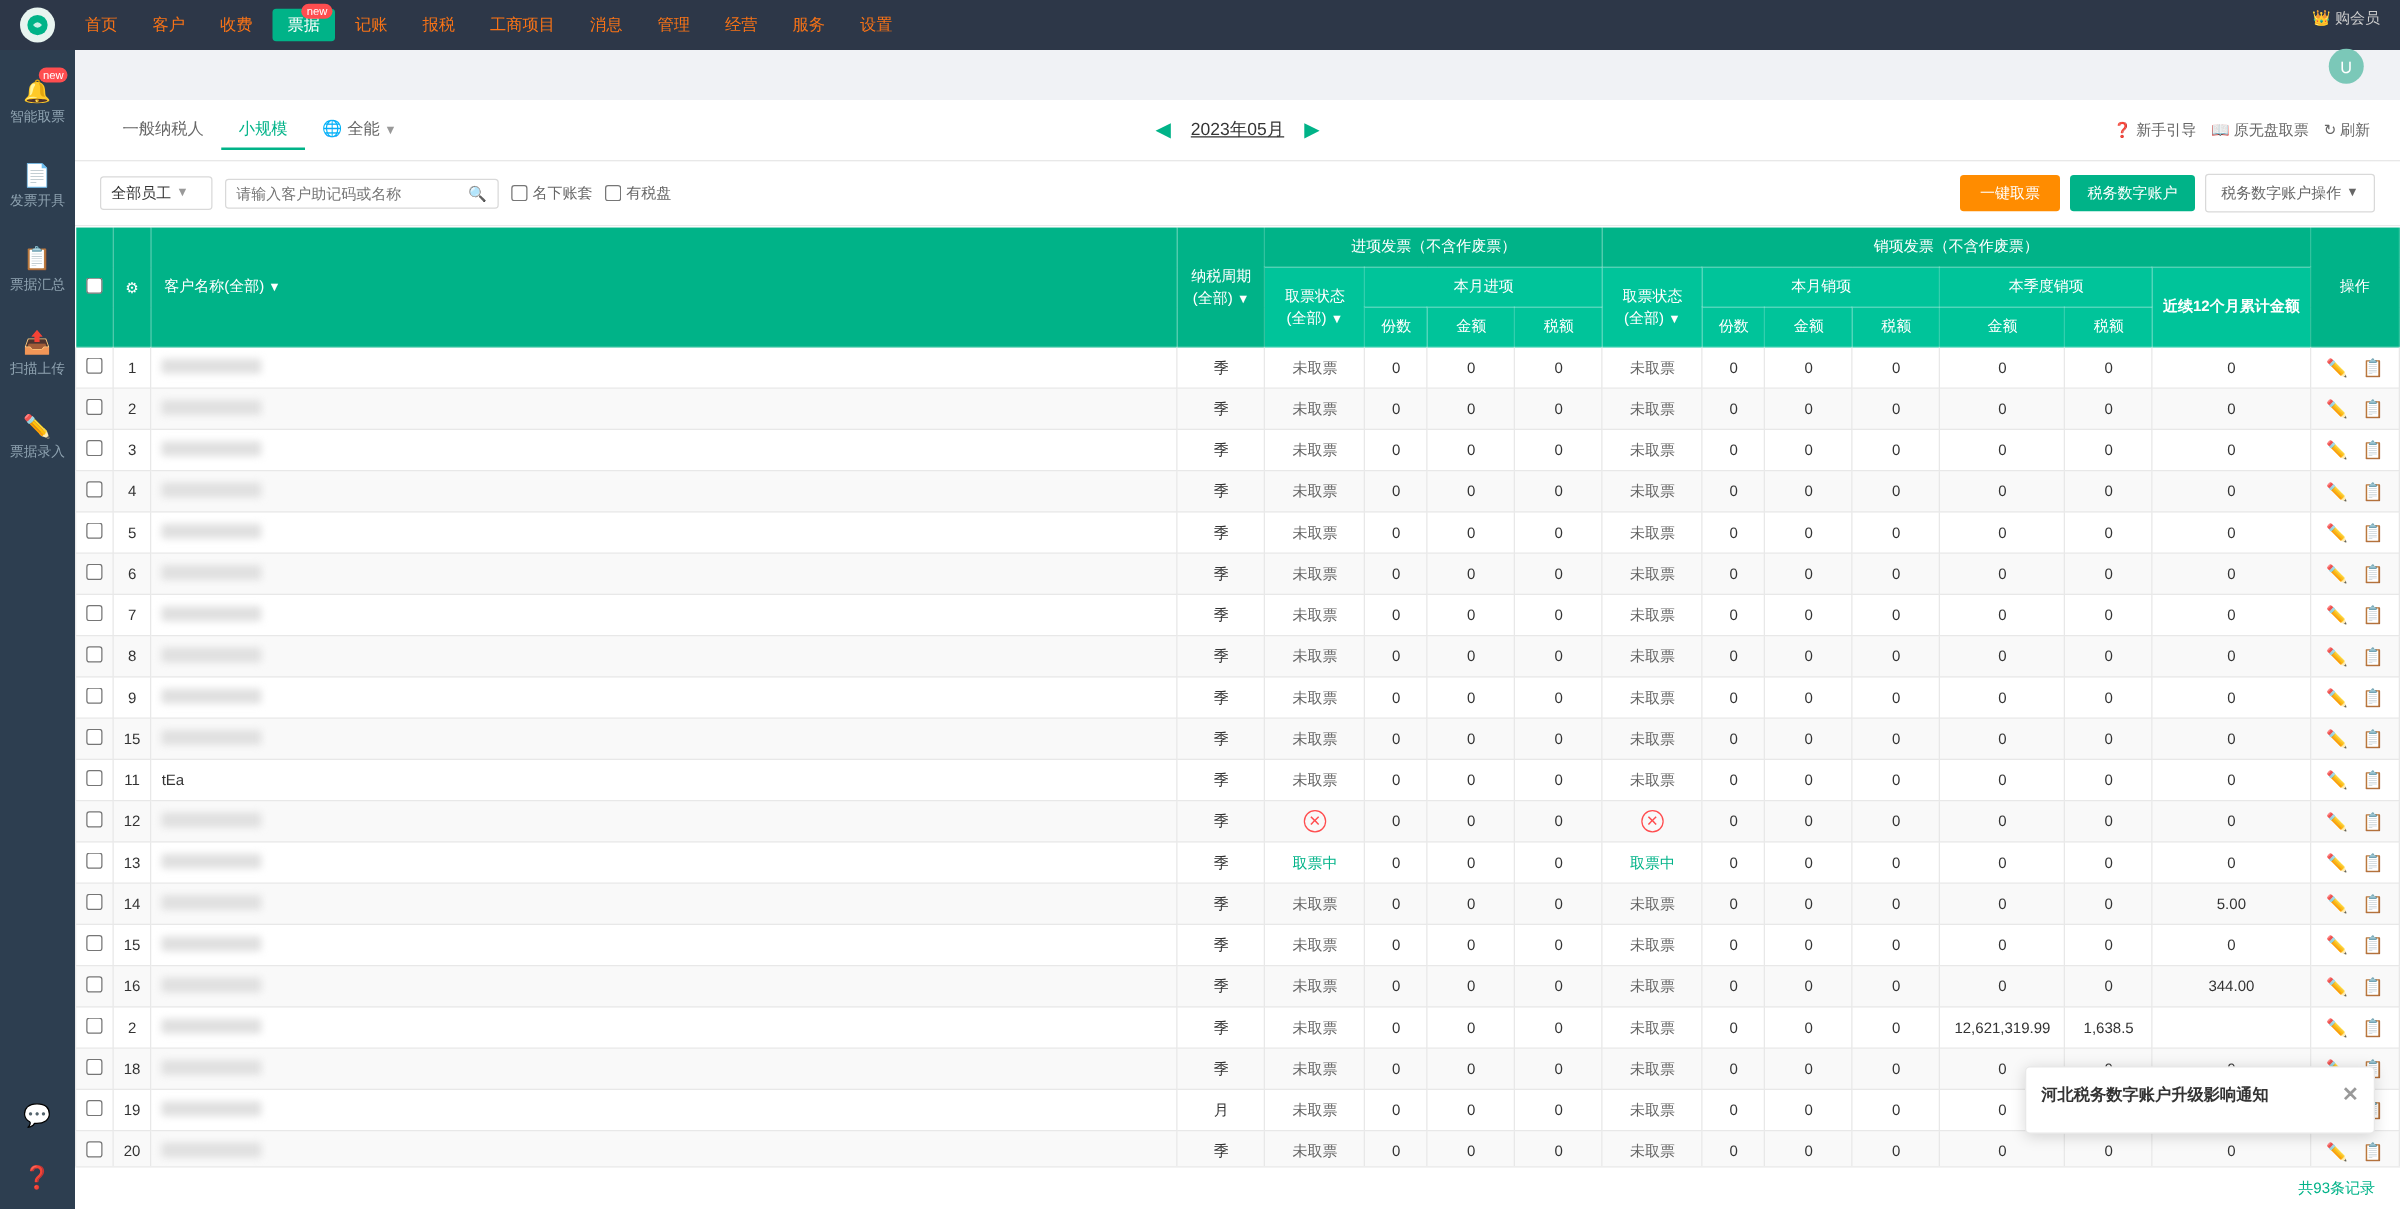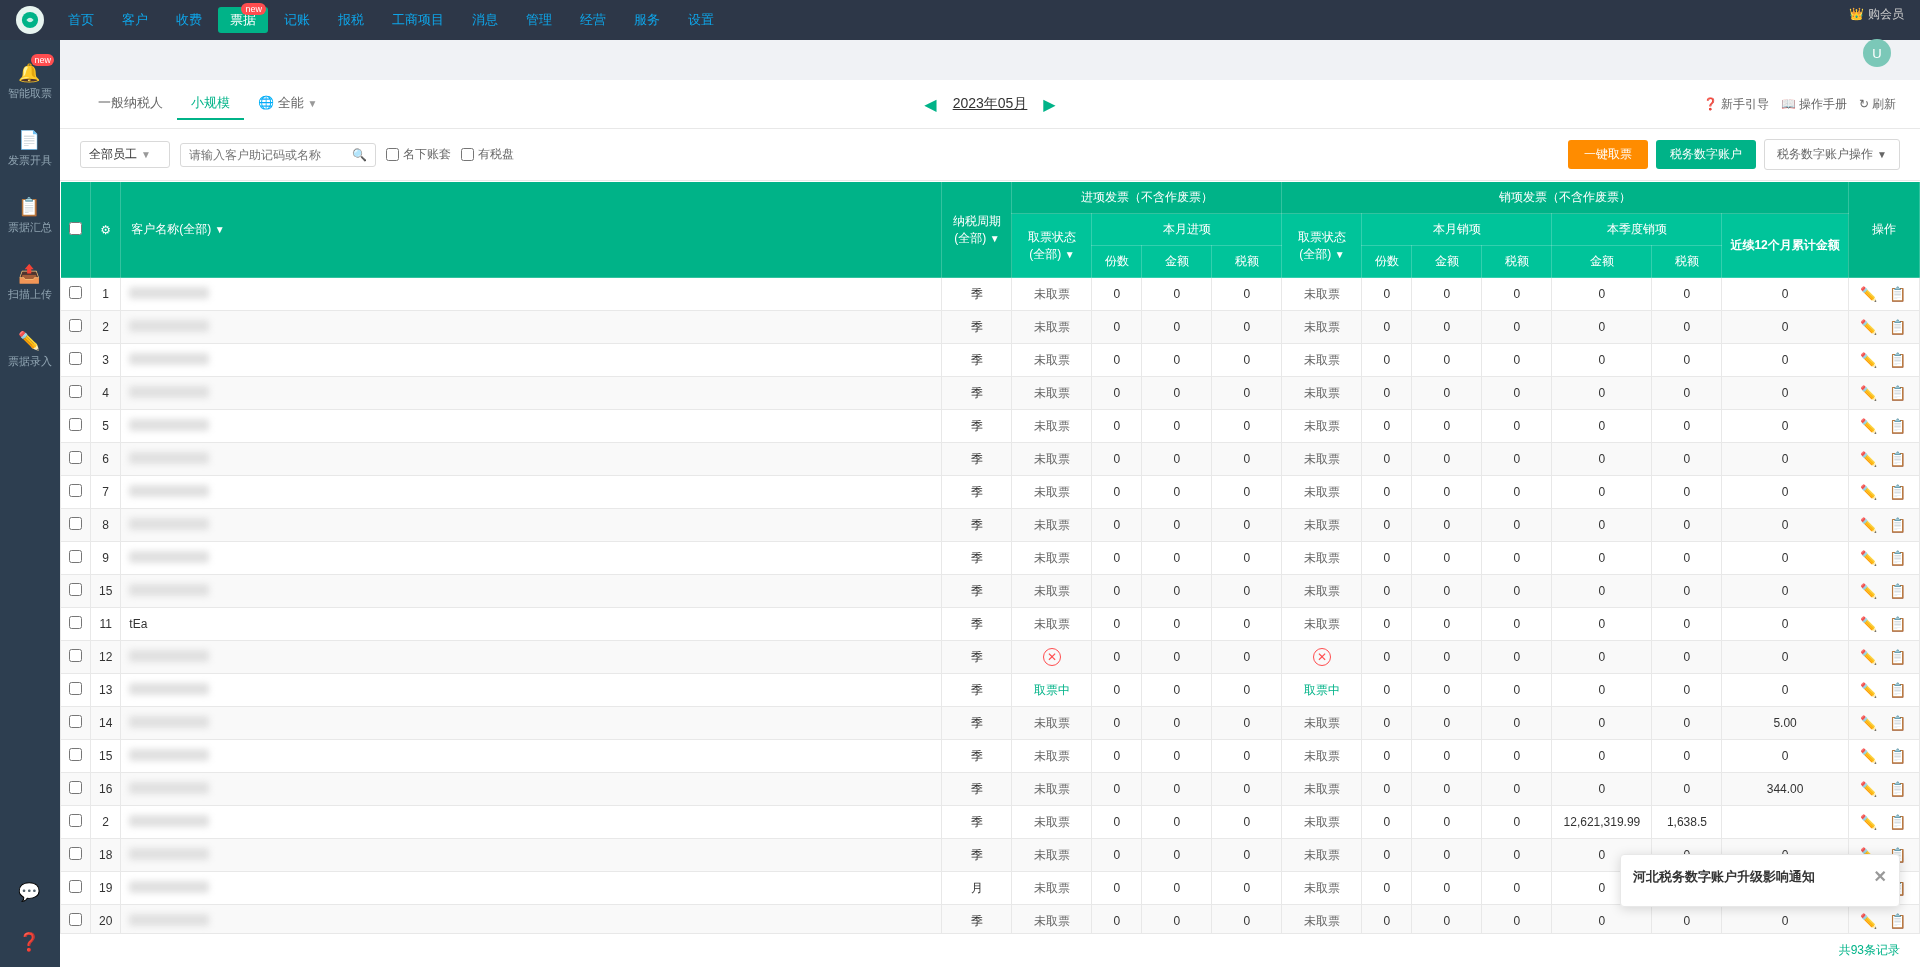--- a/index.html
+++ b/index.html
@@ -2,21 +2,21 @@
 <html><head>
   <meta charset="utf-8">
   <style>
     * { box-sizing: border-box; margin: 0; padding: 0; }
     body { font-family: "Microsoft YaHei", Arial, sans-serif; font-size: 12px; background: #f0f2f5; color: #333; width: 1920px; min-height: 967px; overflow-x: hidden; }
 
     
     .top-nav { background: #2d3748; height: 40px; display: flex; align-items: center; padding: 0 16px; gap: 4px; }
     .nav-logo { width: 28px; height: 28px; background: #e8f4f0; border-radius: 50%; display: flex; align-items: center; justify-content: center; margin-right: 8px; }
     .nav-logo svg { width: 18px; height: 18px; }
-    .nav-item { color: #0ea5e9; padding: 4px 12px; cursor: pointer; font-size: 13px; border-radius: 3px; }
+    .nav-item { color: #f97316; padding: 4px 12px; cursor: pointer; font-size: 13px; border-radius: 3px; }
     .nav-item.active { background: #00b388; color: #fff; border-radius: 3px; position: relative; }
     .nav-badge { background: #ff4d4f; color: #fff; font-size: 9px; padding: 1px 4px; border-radius: 8px; position: absolute; top: -4px; right: 2px; }
     .nav-right { margin-left: auto; display: flex; align-items: center; gap: 16px; color: #ccc; font-size: 12px; flex-direction: column; }
     .nav-right span { cursor: pointer; }
     .nav-avatar { width: 28px; height: 28px; background: #7bc8b8; border-radius: 50%; display: flex; align-items: center; justify-content: center; color: #fff; font-size: 13px; cursor: pointer; }
 
     
     .sidebar { position: fixed; left: 0; top: 40px; width: 60px; height: calc(100% - 40px); background: #2d3e50; display: flex; flex-direction: column; align-items: center; padding-top: 8px; z-index: 100; }
     .sidebar-item { display: flex; flex-direction: column; align-items: center; padding: 8px 4px; cursor: pointer; color: #8fa3b1; width: 100%; text-align: center; font-size: 11px; gap: 2px; }
     .sidebar-icon { font-size: 18px; }
@@ -24,21 +24,21 @@
     .sidebar-item-wrap { position: relative; width: 100%; display: flex; flex-direction: column; align-items: center; padding: 6px 0; }
 
     
     .main { margin-left: 60px; margin-top: 40px; padding: 0; }
 
     
     .toolbar { background: #fff; padding: 10px 20px; display: flex; align-items: center; gap: 10px; border-bottom: 1px solid #e8e8e8; }
     .toolbar-left { display: flex; align-items: center; gap: 10px; flex: 1; }
     .select-box { border: 1px solid #d9d9d9; border-radius: 3px; padding: 4px 8px; display: flex; align-items: center; gap: 4px; cursor: pointer; font-size: 12px; color: #333; background: #fff; min-width: 90px; }
     .select-box .arrow { color: #999; font-size: 10px; }
-    .search-box { border: 1px solid #d9d9d9; border-radius: 3px; padding: 4px 8px; display: flex; align-items: center; gap: 4px; width: 196px; }
+    .search-box { border: 1px solid #d9d9d9; border-radius: 3px; padding: 4px 8px; display: flex; align-items: center; gap: 4px; width: 219px; }
     .search-box input { border: none; outline: none; font-size: 12px; width: 100%; color: #999; }
     .search-icon { color: #999; cursor: pointer; }
     .checkbox-label { display: flex; align-items: center; gap: 4px; font-size: 12px; color: #666; cursor: pointer; }
     .checkbox-label input { cursor: pointer; }
     .toolbar-right { display: flex; align-items: center; gap: 8px; }
     .btn-orange { background: #ff8c00; color: #fff; border: none; border-radius: 3px; padding: 6px 16px; font-size: 12px; cursor: pointer; }
     .btn-teal { background: #00b388; color: #fff; border: none; border-radius: 3px; padding: 6px 14px; font-size: 12px; cursor: pointer; }
     .btn-outline { background: #fff; color: #666; border: 1px solid #d9d9d9; border-radius: 3px; padding: 6px 12px; font-size: 12px; cursor: pointer; display: flex; align-items: center; gap: 4px; }
 
     
@@ -177,21 +177,21 @@
       <button class="month-btn">▶</button>
     </div>
 
     <div class="page-header-right">
       <span>
         <span>❓</span>
         <span>新手引导</span>
       </span>
       <span>
         <span>📖</span>
-        <span>操作手册</span>
+        <span>原无盘取票</span>
       </span>
       <span>
         <span>↻</span>
         <span>刷新</span>
       </span>
     </div>
   </div>
 
   <div class="toolbar">
     <div class="toolbar-left">

